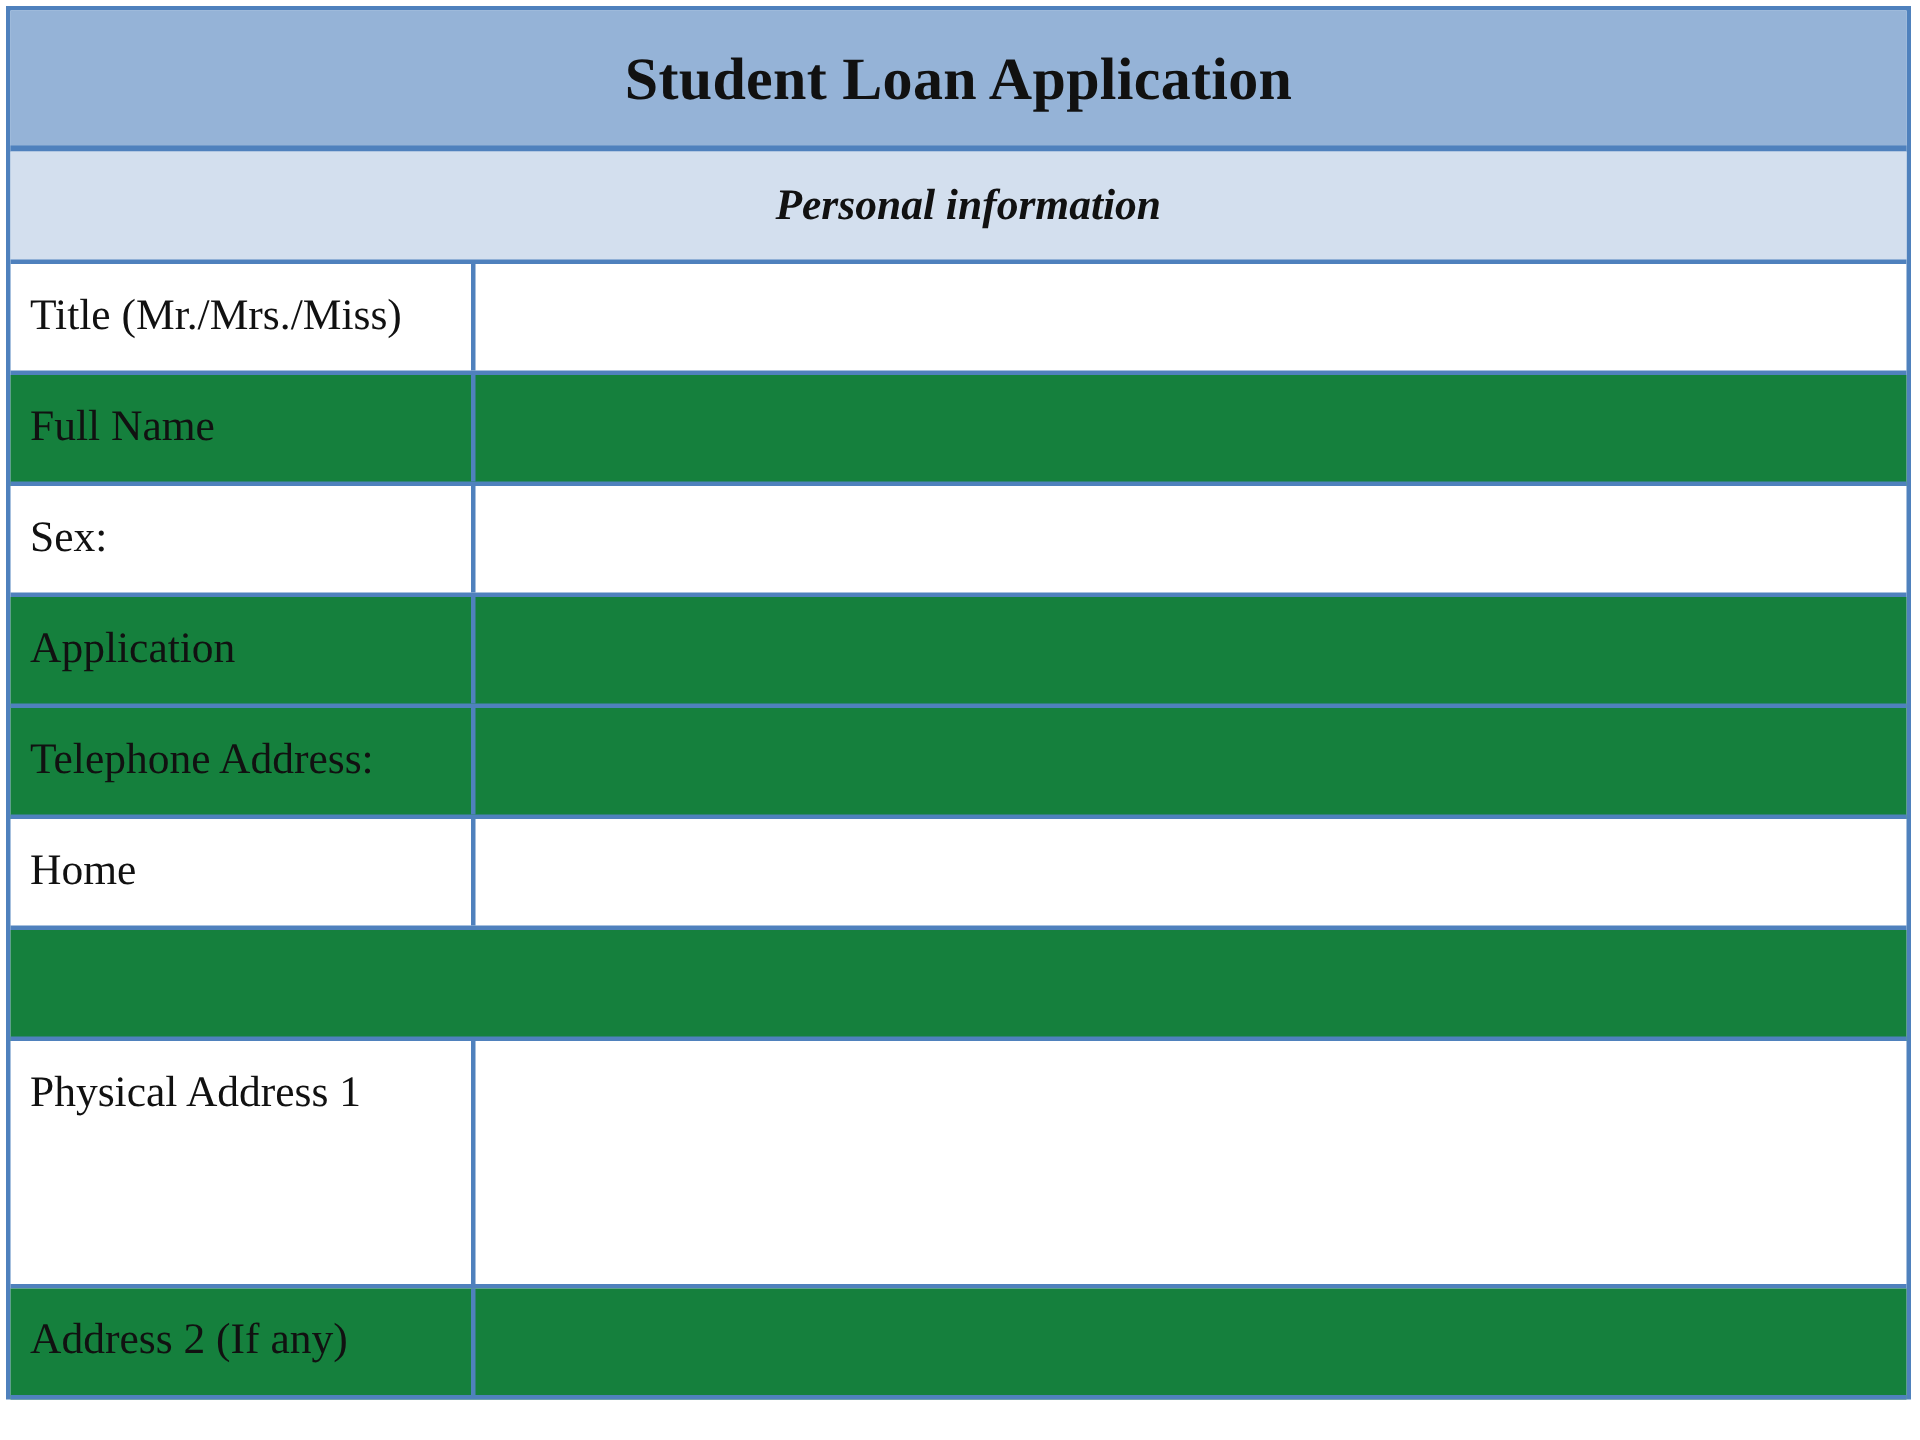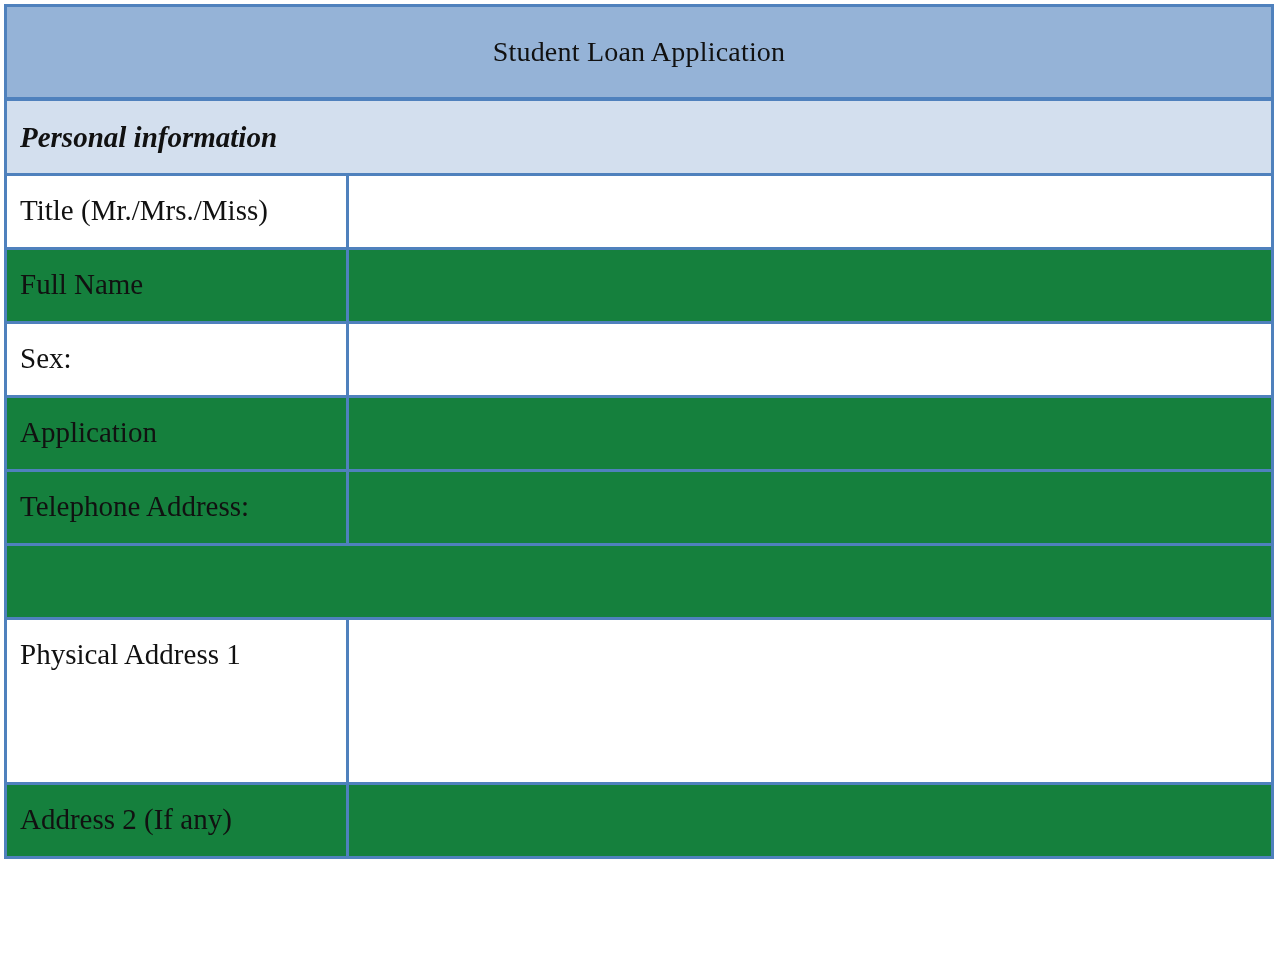--- a/index.html
+++ b/index.html
@@ -1,25 +1,25 @@
 <!DOCTYPE html>
 <html><head>
 <meta charset="utf-8">
 <style>
   html, body { margin: 0; padding: 0; background: #ffffff; }
   body { width: 1280px; height: 960px; overflow: hidden; position: relative; font-family: "Liberation Serif", "DejaVu Serif", serif; color: #111; }
   .form { position: absolute; left: 4px; top: 4px; width: 1270px; border: 3px solid #4f81bd; border-bottom: none; box-sizing: border-box; background: #fff; }
   .header { height: 94px; background: #95b3d7; border-bottom: 4px solid #4f81bd; display: flex; align-items: center; justify-content: center; box-sizing: border-box; }
-  .header h1 { margin: 18px; font-size: 28px; font-weight: normal; letter-spacing: 0.2px; }
-  .section { height: 75px; background: #d3dfee; border-bottom: 3px solid #4f81bd; display: flex; align-items: center; padding-left: 13px; box-sizing: border-box; }
+  .header h1 { margin: 18px; font-size: 40px; font-weight: bold; letter-spacing: 0.2px; }
+  .section { height: 75px; background: #d3dfee; border-bottom: 3px solid #4f81bd; display: flex; align-items: center; padding-left: 13px; box-sizing: border-box; justify-content: center; }
   .section span { font-style: italic; font-weight: bold; font-size: 29px; }
   .row { display: flex; border-bottom: 3px solid #4f81bd; box-sizing: border-box; height: 74px; }
   .row.alt { background: #15803d; }
   .row.tall { height: 165px; }
-  .row .label { width: 342px; border-right: 3px solid #4f81bd; box-sizing: border-box; padding: 18px 0 4px 13px; font-size: 29px; white-space: nowrap; }
+  .row .label { width: 310px; border-right: 3px solid #4f81bd; box-sizing: border-box; padding: 18px 0 4px 13px; font-size: 29px; white-space: nowrap; }
   .row .value { flex: 1; }
   .row .value input { width: 100%; height: 100%; border: none; background: transparent; outline: none; font-family: "Liberation Serif", serif; font-size: 26px; padding: 0 12px; box-sizing: border-box; }
 </style>
 </head>
 <body>
 
 <div class="form">
   <div class="header">
     <h1>Student Loan Application</h1>
   </div>
@@ -40,20 +40,24 @@
     <div class="value"><input value="" style=""></div>
   </div>
   <div class="row alt">
     <div class="label">Application</div>
     <div class="value"><input value="" style=""></div>
   </div>
   <div class="row alt">
     <div class="label">Telephone Address:</div>
     <div class="value"><input value="" style=""></div>
   </div>
+  <div class="row">
+    <div class="label">Home</div>
+    <div class="value"><input value="" style=""></div>
+  </div>
   <div class="row alt">
     <div class="value"><input value="" style=""></div>
   </div>
   <div class="row tall">
     <div class="label">Physical Address 1</div>
     <div class="value"><input value="" style=""></div>
   </div>
   <div class="row alt">
     <div class="label">Address 2 (If any)</div>
     <div class="value"><input value="" style=""></div>

